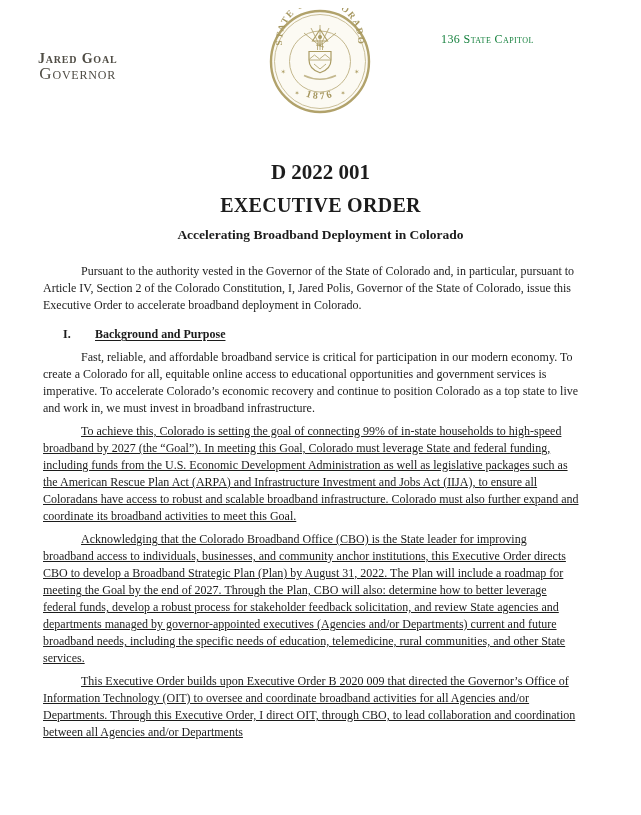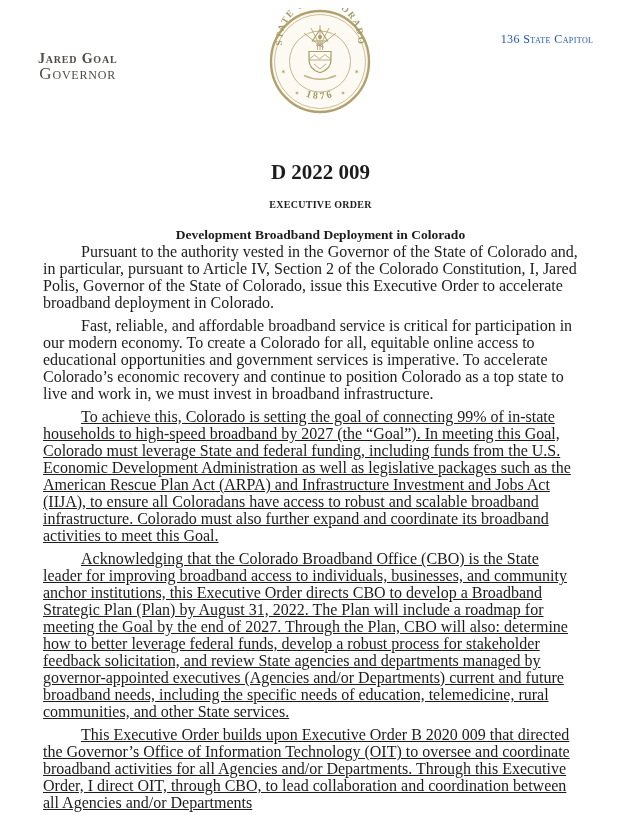--- a/index.html
+++ b/index.html
@@ -16,34 +16,34 @@
   }
   .official .name{
     font-variant:small-caps;font-weight:600;font-size:14px;
     letter-spacing:0.8px;line-height:17px;
   }
   .official .title{
     font-variant:small-caps;font-size:17px;letter-spacing:0.8px;line-height:14px;
   }
   .seal{position:absolute;left:268px;top:8px;width:104px;height:107px;}
   .address{
-    position:absolute;left:462px;top:30px;width:170px;text-align:center;
-    color:#1d4ed8;font-variant:small-caps;font-size:12px;
+    position:absolute;left:441px;top:30px;width:170px;
+    color:#15803d;font-variant:small-caps;font-size:12px;
     letter-spacing:0.4px;line-height:18px;
   }
   .address .tel-group{margin-top:8px;}
   
   .title-block{text-align:center;margin-top:35px;}
   .order-number{font-size:21px;font-weight:bold;line-height:25px;margin:0;}
-  .order-type{font-size:10px;font-weight:bold;line-height:18px;margin:11px 0 0 0;letter-spacing:0.3px;}
+  .order-type{font-size:20px;font-weight:bold;line-height:18px;margin:11px 0 0 0;letter-spacing:0.3px;}
   .order-subject{font-size:13.5px;font-weight:bold;line-height:16px;margin:13px 0 0 0;}
   
   .body-text{
-    padding:0 62px 0 43px;
-    font-size:16px;line-height:17px;text-align:left;
+    margin-top:20px;padding:0 62px 0 43px;
+    font-size:12px;line-height:17px;text-align:left;
   }
   .body-text p{margin:0;text-indent:38px;}
   .body-text p + p{margin-top:6px;text-decoration:underline;}
   .section-heading{margin:6px 0 6px 0;font-weight:bold;}
   .section-heading .numeral{display:inline-block;margin-left:20px;width:32px;}
   .section-heading .heading-text{
     text-decoration:underline;text-decoration-thickness:1.2px;text-underline-offset:2px;
   }
   .spacer-line{height:6px;}
 </style>
@@ -106,31 +106,34 @@
 
     <div class="address">
       <div>136 State Capitol</div>
       <div class="tel-group">
       </div>
     </div>
 
   </header>
 
   <section class="title-block">
-    <h1 class="order-number">D 2022 009</h1>
+    <h1 class="order-number">D 2022 001</h1>
     <h2 class="order-type">EXECUTIVE ORDER</h2>
-    <h3 class="order-subject">Development Broadband Deployment in Colorado</h3>
+    <h3 class="order-subject">Accelerating Broadband Deployment in Colorado</h3>
   </section>
 
   <section class="body-text">
 
     <p>Pursuant to the authority vested in the Governor of the State of Colorado and, in particular, pursuant to Article IV, Section 2 of the Colorado Constitution, I, Jared Polis, Governor of the State of Colorado, issue this Executive Order to accelerate broadband deployment in Colorado.</p>
 
     <div class="spacer-line"></div>
 
+    <div class="section-heading">
+      <span class="numeral">I.</span><span class="heading-text">Background and Purpose</span>
+    </div>
 
     <p>Fast, reliable, and affordable broadband service is critical for participation in our modern economy. To create a Colorado for all, equitable online access to educational opportunities and government services is imperative. To accelerate Colorado’s economic recovery and continue to position Colorado as a top state to live and work in, we must invest in broadband infrastructure.</p>
     <p>To achieve this, Colorado is setting the goal of connecting 99% of in-state households to high-speed broadband by 2027 (the “Goal”). In meeting this Goal, Colorado must leverage State and federal funding, including funds from the U.S. Economic Development Administration as well as legislative packages such as the American Rescue Plan Act (ARPA) and Infrastructure Investment and Jobs Act (IIJA), to ensure all Coloradans have access to robust and scalable broadband infrastructure. Colorado must also further expand and coordinate its broadband activities to meet this Goal.</p>
     <p>Acknowledging that the Colorado Broadband Office (CBO) is the State leader for improving broadband access to individuals, businesses, and community anchor institutions, this Executive Order directs CBO to develop a Broadband Strategic Plan (Plan) by August 31, 2022. The Plan will include a roadmap for meeting the Goal by the end of 2027. Through the Plan, CBO will also: determine how to better leverage federal funds, develop a robust process for stakeholder feedback solicitation, and review State agencies and departments managed by governor-appointed executives (Agencies and/or Departments) current and future broadband needs, including the specific needs of education, telemedicine, rural communities, and other State services.</p>
     <p>This Executive Order builds upon Executive Order B 2020 009 that directed the Governor’s Office of Information Technology (OIT) to oversee and coordinate broadband activities for all Agencies and/or Departments. Through this Executive Order, I direct OIT, through CBO, to lead collaboration and coordination between all Agencies and/or Departments</p>
 
   </section>
 
 </div>
 

